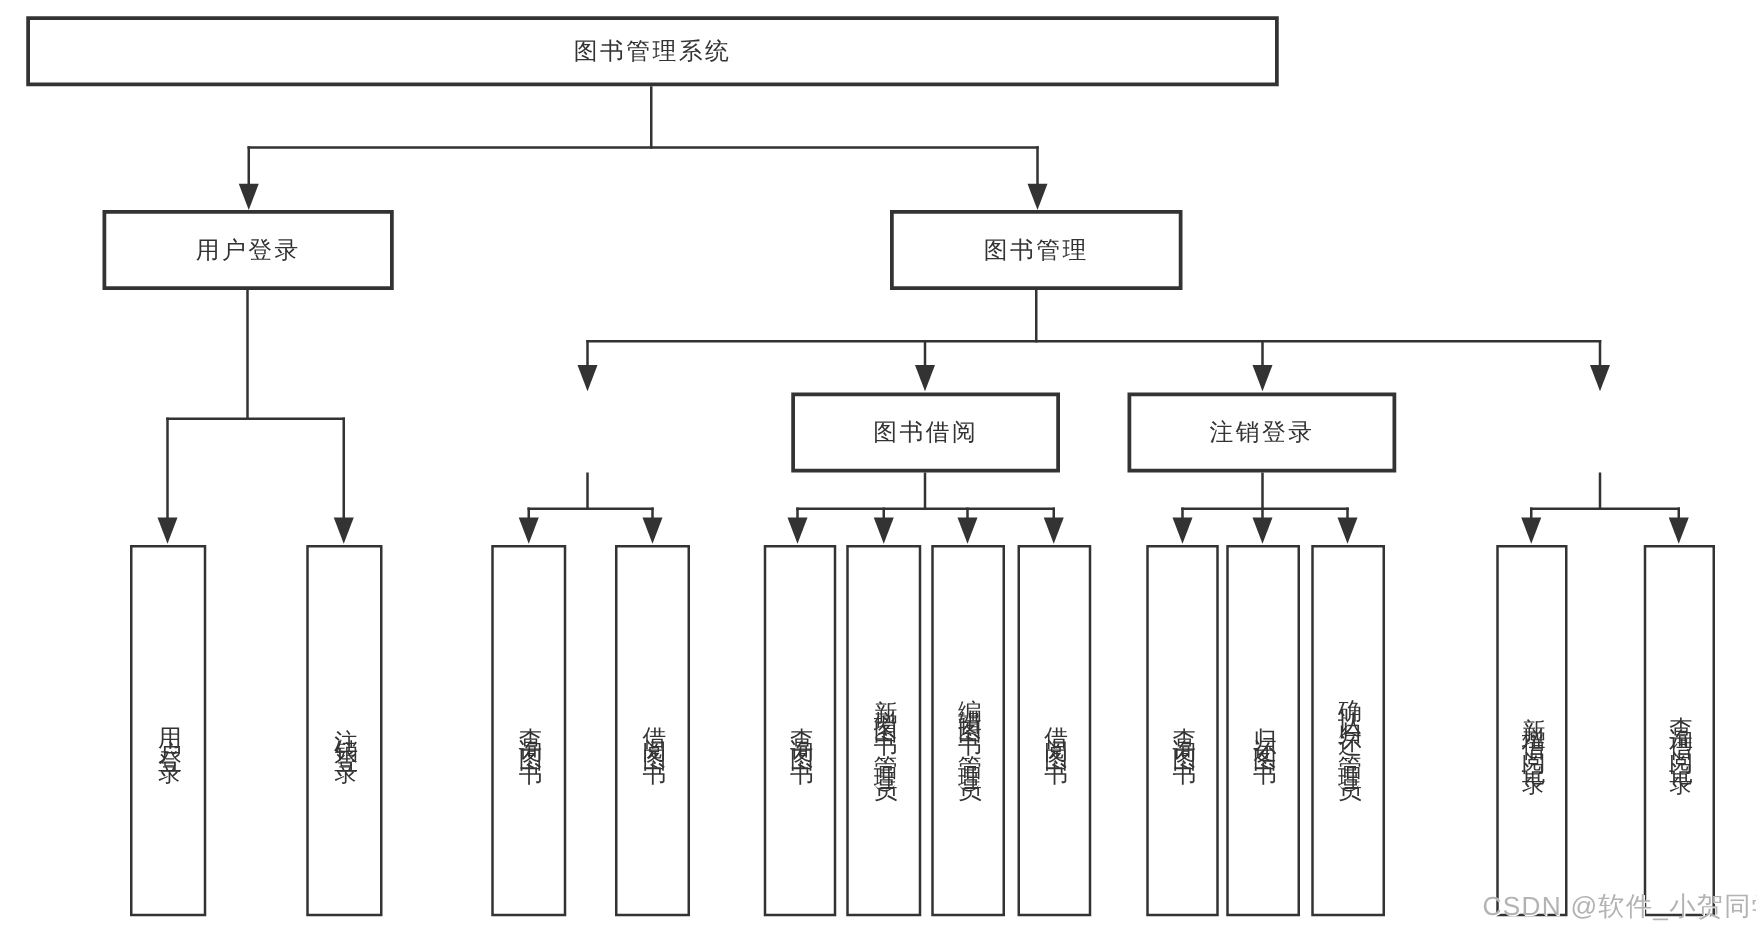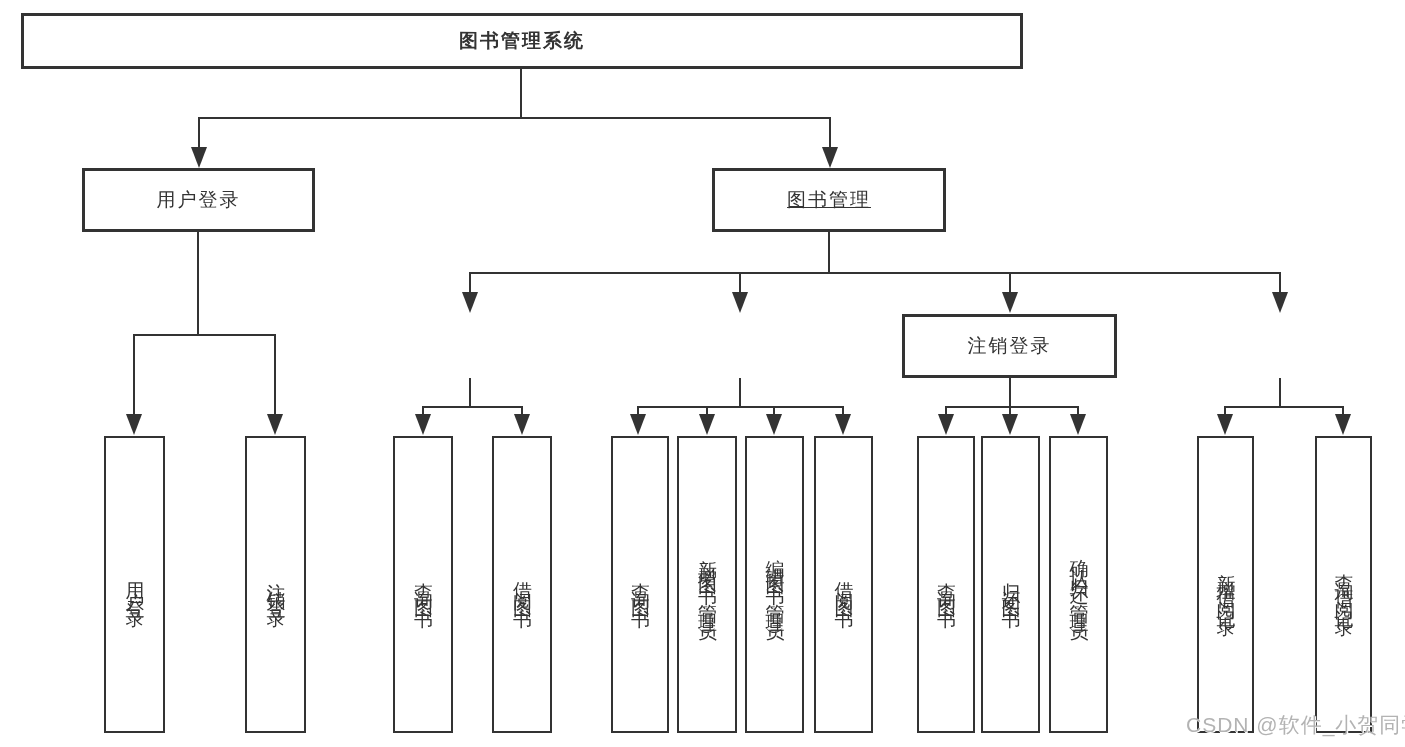--- a/index.html
+++ b/index.html
@@ -28,35 +28,35 @@
     position:absolute;left:1186px;top:711px;
     font-size:21px;color:#b3b3b3;letter-spacing:1px;white-space:nowrap;
     text-shadow:1px 1px 0 #ffffff;
   }
 </style>
 </head>
 <body>
 
 <div class="canvas">
 
-  <div class="box" style="left:21px;top:13px;width:1002px;height:56px;font-weight:bold;">
+  <div class="box" style="left:21px;top:13px;width:1002px;height:56px;">
     <span class="lbl">图书管理系统</span>
   </div>
 
   <div class="vline" style="left:520px;top:69px;height:50px;"></div>
   <div class="hline" style="left:198px;top:117px;width:633px;"></div>
   <div class="vline" style="left:198px;top:117px;height:33px;"></div>
   <div class="arrowhead" style="left:191px;top:147px;"></div>
   <div class="vline" style="left:829px;top:117px;height:33px;"></div>
   <div class="arrowhead" style="left:822px;top:147px;"></div>
 
   <div class="box" style="left:82px;top:168px;width:233px;height:64px;">
     <span class="lbl">用户登录</span>
   </div>
-  <div class="box" style="left:712px;top:168px;width:234px;height:64px;text-decoration:underline;">
+  <div class="box" style="left:712px;top:168px;width:234px;height:64px;">
     <span class="lbl">图书管理</span>
   </div>
 
   <div class="vline" style="left:197px;top:232px;height:104px;"></div>
   <div class="hline" style="left:133px;top:334px;width:143px;"></div>
   <div class="vline" style="left:133px;top:334px;height:82px;"></div>
   <div class="arrowhead" style="left:126px;top:414px;"></div>
   <div class="vline" style="left:274px;top:334px;height:82px;"></div>
   <div class="arrowhead" style="left:267px;top:414px;"></div>
 
@@ -64,20 +64,23 @@
   <div class="hline" style="left:469px;top:272px;width:812px;"></div>
   <div class="vline" style="left:469px;top:272px;height:22px;"></div>
   <div class="arrowhead" style="left:462px;top:292px;"></div>
   <div class="vline" style="left:739px;top:272px;height:22px;"></div>
   <div class="arrowhead" style="left:732px;top:292px;"></div>
   <div class="vline" style="left:1009px;top:272px;height:22px;"></div>
   <div class="arrowhead" style="left:1002px;top:292px;"></div>
   <div class="vline" style="left:1279px;top:272px;height:22px;"></div>
   <div class="arrowhead" style="left:1272px;top:292px;"></div>
 
+  <div class="box" style="left:633px;top:314px;width:215px;height:64px;">
+    <span class="lbl">图书借阅</span>
+  </div>
   <div class="box" style="left:902px;top:314px;width:215px;height:64px;">
     <span class="lbl">注销登录</span>
   </div>
 
   <div class="vline" style="left:469px;top:378px;height:30px;"></div>
   <div class="hline" style="left:422px;top:406px;width:101px;"></div>
   <div class="vline" style="left:422px;top:406px;height:10px;"></div>
   <div class="arrowhead" style="left:415px;top:414px;"></div>
   <div class="vline" style="left:521px;top:406px;height:10px;"></div>
   <div class="arrowhead" style="left:514px;top:414px;"></div>

